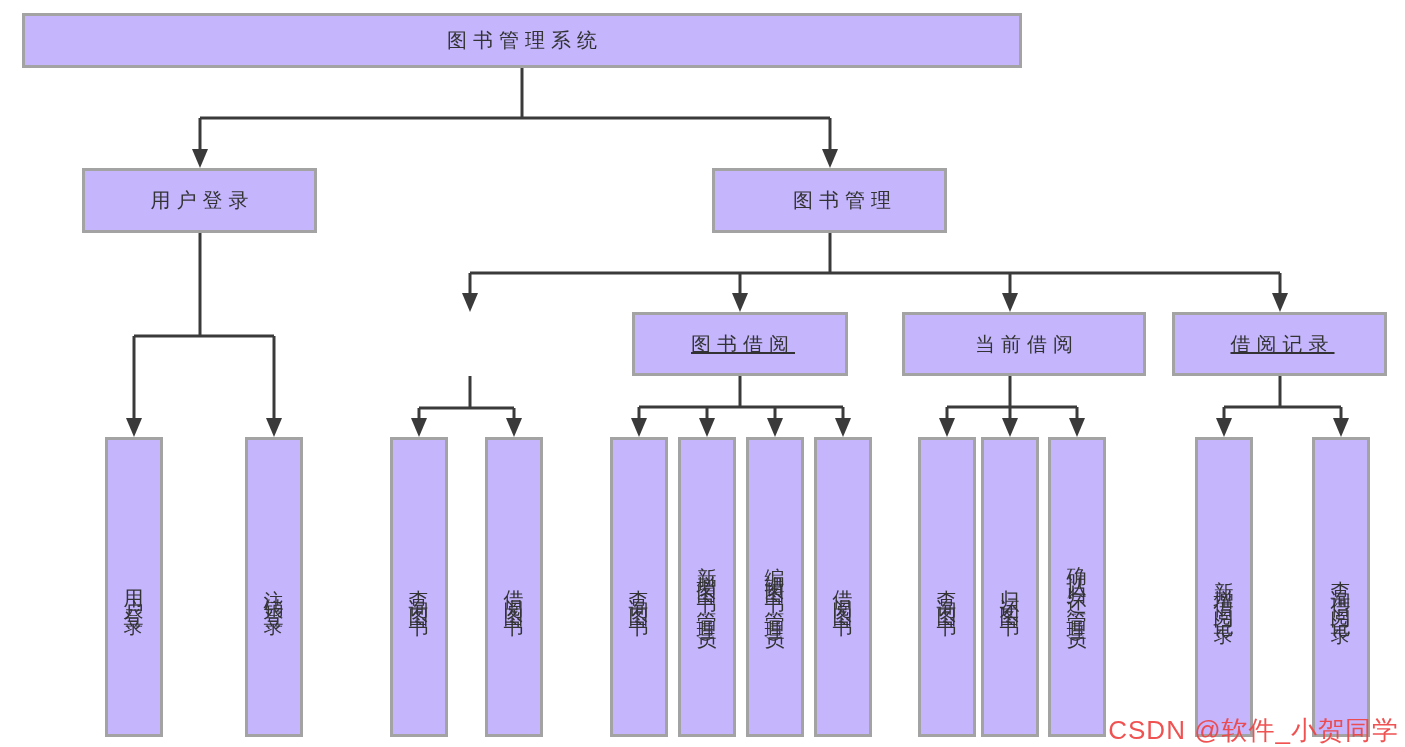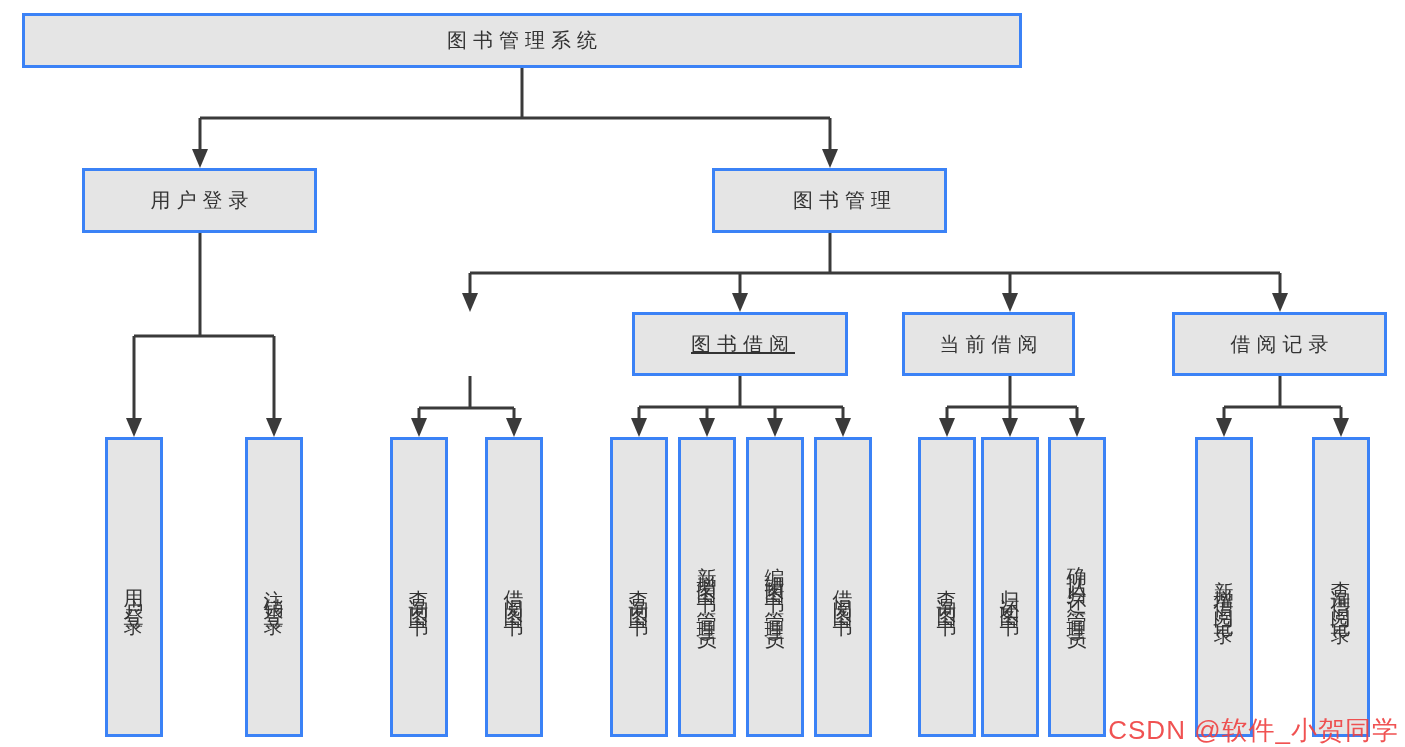--- a/index.html
+++ b/index.html
@@ -7,22 +7,22 @@
     position:relative;
     width:1405px;height:747px;
     background:#ffffff;
     font-family:"Liberation Sans","DejaVu Sans",sans-serif;
     overflow:hidden;
   }
   #wires{position:absolute;left:0;top:0;width:1405px;height:747px;}
   .box{
     position:absolute;
     box-sizing:border-box;
-    border:3px solid #3b82f6;
-    background:#e5e5e5;
+    border:3px solid #a3a3a3;
+    background:#c4b5fd;
     display:flex;align-items:center;justify-content:center;
     color:#333333;
   }
   .hbox{font-size:20px;letter-spacing:6px;text-indent:6px;white-space:nowrap;}
   .vbox span{
     writing-mode:vertical-rl;
     text-orientation:mixed;
     font-size:20px;
     letter-spacing:9px;
     padding-top:9px;
@@ -107,22 +107,22 @@
       <polygon points="1333,418 1349,418 1341,437" stroke="none"></polygon>
     </g>
   </svg>
 
   <div class="box hbox" style="left:22px;top:13px;width:1000px;height:55px;">图书管理系统</div>
 
   <div class="box hbox" style="left:82px;top:168px;width:235px;height:65px;">用户登录</div>
   <div class="box hbox" style="left:712px;top:168px;width:235px;height:65px;padding-left:25px;">图书管理</div>
 
   <div class="box hbox" style="left:632px;top:312px;width:216px;height:64px;text-decoration:underline;">图书借阅</div>
-  <div class="box hbox" style="left:902px;top:312px;width:173px;height:64px;">当前借阅</div>
-  <div class="box hbox" style="left:1172px;top:312px;width:215px;height:64px;">借阅记录</div>
+  <div class="box hbox" style="left:902px;top:312px;width:244px;height:64px;">当前借阅</div>
+  <div class="box hbox" style="left:1172px;top:312px;width:215px;height:64px;text-decoration:underline;">借阅记录</div>
 
   <div class="box vbox" style="left:105px;top:437px;width:58px;height:300px;">
     <span>用户登录</span>
   </div>
   <div class="box vbox" style="left:245px;top:437px;width:58px;height:300px;">
     <span>注销登录</span>
   </div>
 
   <div class="box vbox" style="left:390px;top:437px;width:58px;height:300px;">
     <span>查询图书</span>

